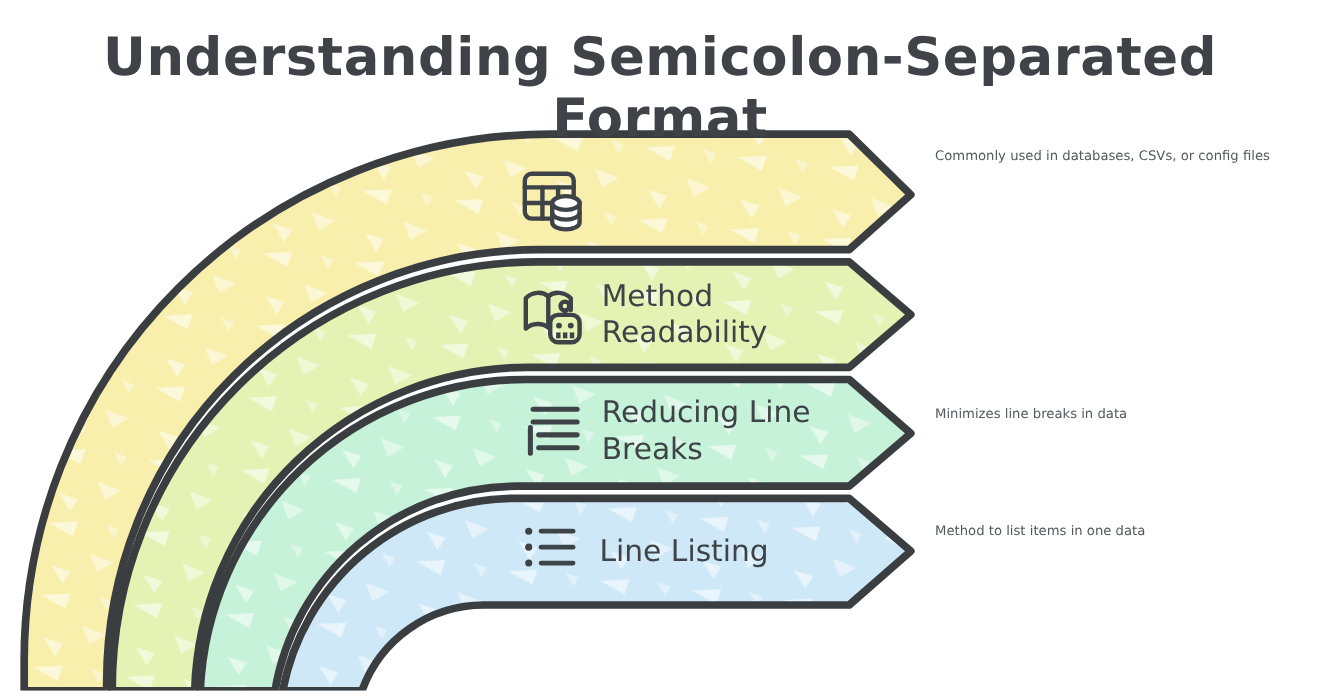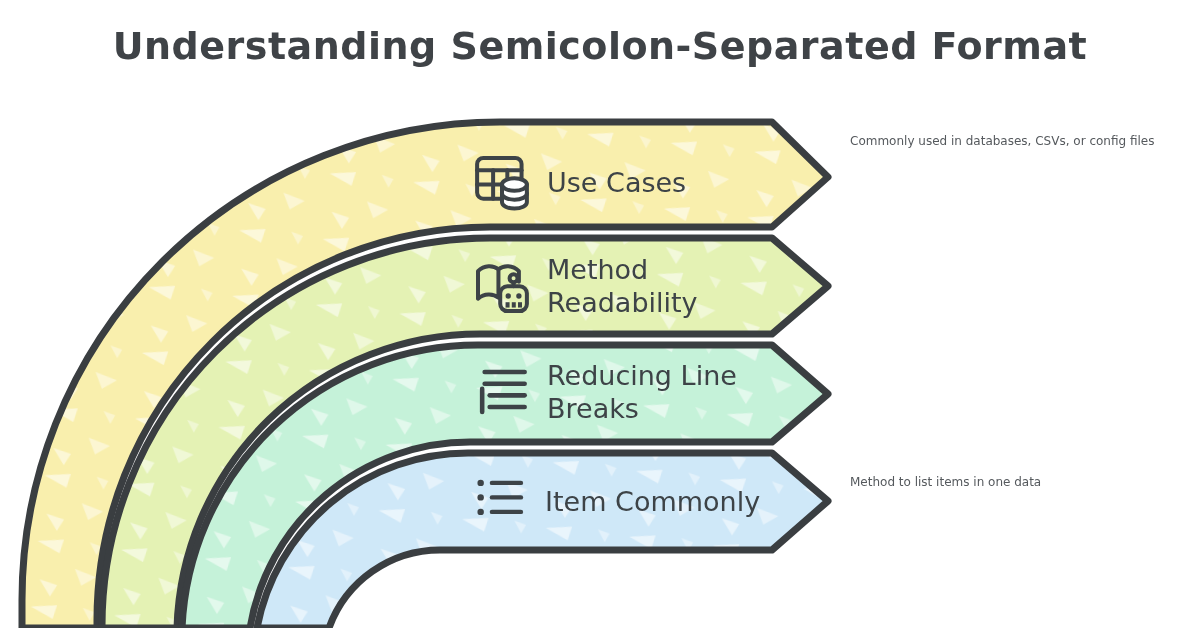--- a/index.html
+++ b/index.html
@@ -2,21 +2,21 @@
 <html style="--outline: #3a3e41; --title-text: #3f4347; --label-text: #3d4347; --desc-text: #55595d;"><head>
 <meta charset="utf-8">
 <style>
   html,body{margin:0;padding:0;background:#fff;}
   .canvas{
     position:relative;width:1200px;height:628px;background:#ffffff;overflow:hidden;
     font-family:"DejaVu Sans","Liberation Sans",sans-serif;
   }
   .title{
     position:absolute;top:24px;left:0;right:0;text-align:center;
-    font-size:38px;font-weight:700;letter-spacing:.5px;color:var(--title-text,#3f4347);
+    font-size:48px;font-weight:700;letter-spacing:.5px;color:var(--title-text,#3f4347);
   }
   .arc-svg{position:absolute;left:0;top:0;}
   .band-outline{stroke:var(--outline,#3a3e41);stroke-width:7;stroke-linejoin:round;}
   .band-pattern{stroke:none;}
   .band-fill{stroke:none;}
   .band-label{
     position:absolute;font-size:27px;line-height:1.22;color:var(--label-text,#3d4347);
   }
   .band-desc{
     position:absolute;font-size:12px;line-height:1.4;width:335px;color:var(--desc-text,#55595d);
@@ -75,21 +75,20 @@
       <rect x="8" y="10" width="50" height="46" rx="7"></rect>
       <line x1="8" y1="24" x2="58" y2="24"></line>
       <line x1="26" y1="24" x2="26" y2="56"></line>
       <line x1="42" y1="24" x2="42" y2="40"></line>
       <line x1="8" y1="40" x2="42" y2="40"></line>
       <path d="M36 40 V60 a14 7 0 0 0 28 0 V40" fill="#ffffff"></path>
       <ellipse cx="50" cy="40" rx="14" ry="7" fill="#ffffff"></ellipse>
       <path d="M36 50 a14 7 0 0 0 28 0"></path>
     </svg>
   </div>
-  <div class="band-label" style="left:547px;top:167px">Use Cases</div>
   <div class="band-desc" style="left:850px;top:133px">Commonly used in databases, CSVs, or config files</div>
 
   <div class="band-icon" style="left:470px;top:256px;width:64px;height:64px">
     <svg viewBox="0 0 72 72">
       <path d="M9 17 C16 10 26 10 32 15 L32 47 C26 42 16 42 9 48 Z"></path>
       <path d="M32 15 C38 10 48 10 55 17 L55 29"></path>
       <circle cx="49" cy="25" r="4.5"></circle>
       <line x1="49" y1="30" x2="49" y2="34"></line>
       <rect x="34" y="34" width="30" height="28" rx="8"></rect>
       <circle cx="43" cy="45" r="3" fill="currentColor" stroke="none"></circle>
@@ -104,27 +103,28 @@
   <div class="band-icon" style="left:472px;top:362px;width:62px;height:60px">
     <svg viewBox="0 0 72 72" style="stroke-width:5.5">
       <line x1="14" y1="12" x2="62" y2="12"></line>
       <line x1="14" y1="26" x2="62" y2="26"></line>
       <line x1="11" y1="32" x2="11" y2="60"></line>
       <line x1="20" y1="40" x2="62" y2="40"></line>
       <line x1="20" y1="54" x2="62" y2="54"></line>
     </svg>
   </div>
   <div class="band-label" style="left:547px;top:360px;width:250px">Reducing Line Breaks</div>
+  <div class="band-desc" style="left:850px;top:368px">Minimizes line breaks in data</div>
 
   <div class="band-icon" style="left:470px;top:470px;width:60px;height:58px">
     <svg viewBox="0 0 72 72" style="stroke-width:5.5">
       <circle cx="12" cy="16" r="4" fill="currentColor" stroke="none"></circle>
       <circle cx="12" cy="34" r="4" fill="currentColor" stroke="none"></circle>
       <circle cx="12" cy="52" r="4" fill="currentColor" stroke="none"></circle>
       <line x1="26" y1="16" x2="62" y2="16"></line>
       <line x1="26" y1="34" x2="62" y2="34"></line>
       <line x1="26" y1="52" x2="62" y2="52"></line>
     </svg>
   </div>
-  <div class="band-label" style="left:545px;top:486px">Item Commonly</div>
+  <div class="band-label" style="left:545px;top:486px">Line Listing</div>
   <div class="band-desc" style="left:850px;top:474px">Method to list items in one data</div>
 
 </div>
 
 </body></html>

